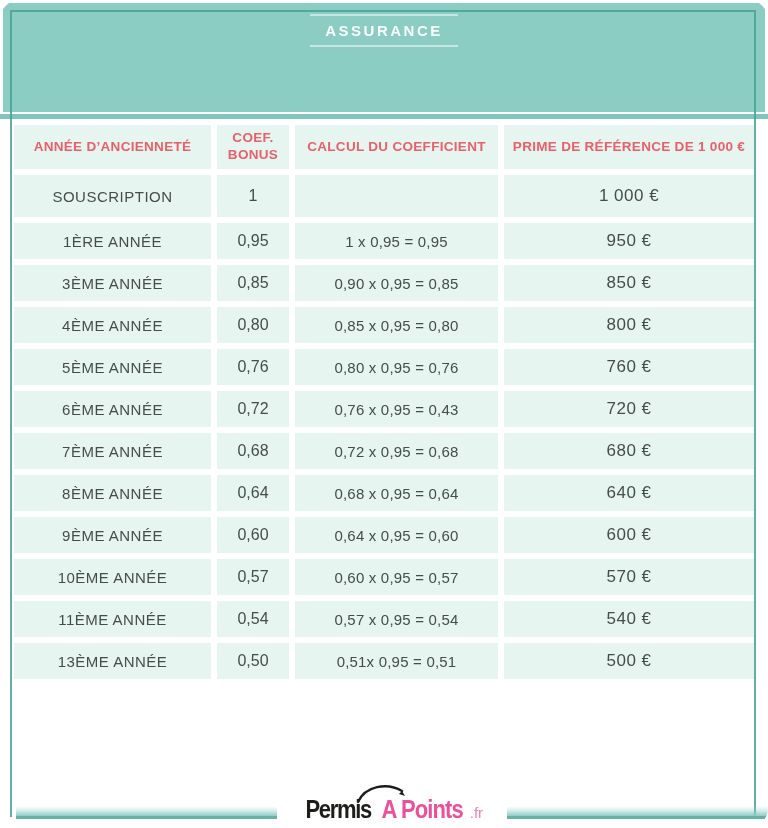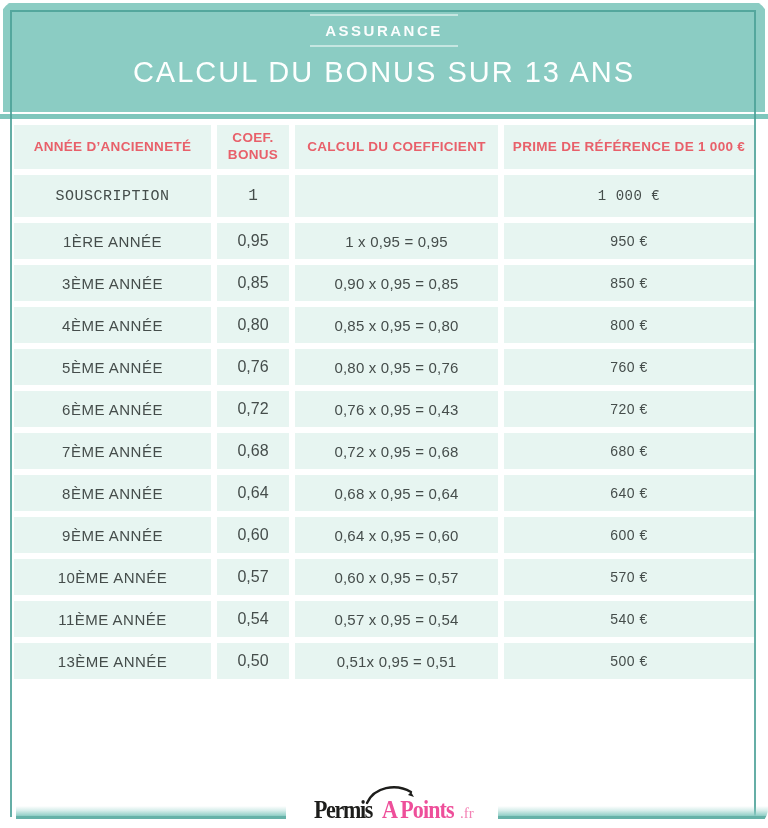--- a/index.html
+++ b/index.html
@@ -20,31 +20,31 @@
   .frame { position:absolute; left:10px; right:12px; top:10px; bottom:11px;
            border:2px solid rgba(74,160,150,0.85); border-bottom:none;
            pointer-events:none; z-index:4; }
 
   
   table { position:absolute; top:119px; left:8px; width:752px;
           border-collapse:separate; border-spacing:6px; table-layout:fixed; }
   th, td { background:#e7f5f1; text-align:center; vertical-align:middle; overflow:hidden; }
   th { color:#e8606a; font-size:13.5px; font-weight:700; letter-spacing:0.3px;
        height:44px; padding:2px 4px; line-height:1.25; }
-  .row-sub td { height:42px;font-family:Liberation Mono, monospace; }
+  .row-sub td { height:42px; }
   .row-data td { height:36px;text-align:center; }
   td { color:#454d4b; }
   .c-year  { font-size:15px; letter-spacing:0.5px; }
   .c-coef  { font-size:16px; }
   .c-calc  { font-size:15px; letter-spacing:0.2px; }
-  .c-prime { font-size:14px; letter-spacing:0.5px; }
+  .c-prime { font-size:17px; letter-spacing:0.5px; }
 
   
   .footer { position:absolute; left:16px; right:0; bottom:0; height:52px;
-            display:flex; align-items:flex-end; z-index:6;font-family:Liberation Serif, serif; }
+            display:flex; align-items:flex-end; z-index:6; }
   .footer-rule { flex:1; height:13px; margin-bottom:9px;
       background:linear-gradient(to bottom, rgba(139,204,195,0) 0%,
                  rgba(139,204,195,0.35) 45%, rgba(139,204,195,0.8) 85%, #8bccc3 100%);
       border-bottom:3px solid #66b2a8; }
   .logo { position:relative; margin:0 18px 4px; white-space:nowrap; background:#ffffff;
           padding:0 6px; cursor:pointer; }
   .lg-permis { display:inline-block; color:#1d1d1b; font-size:25px; font-weight:700;
                letter-spacing:-1.5px; transform:scaleX(0.88); }
   .lg-apoints { display:inline-block; color:#ee4f9a; font-size:25px; font-weight:700;
                 letter-spacing:-1px; transform:scaleX(0.88); margin-left:1px; }
@@ -53,21 +53,20 @@
 </style>
 </head>
 <body>
 
 <div class="page">
 
   <div class="banner">
     <div class="kicker-rule"></div>
     <div class="kicker">ASSURANCE</div>
     <div class="kicker-rule"></div>
-    <h1 class="title">CALCUL DU BONUS SUR 13 ANS</h1>
   </div>
   <div class="teal-strip"></div>
   <div class="frame"></div>
 
   <table>
     <colgroup>
       <col style="width:197px">
         <col style="width:72px">
         <col style="width:203px">
         <col style="width:250px">

